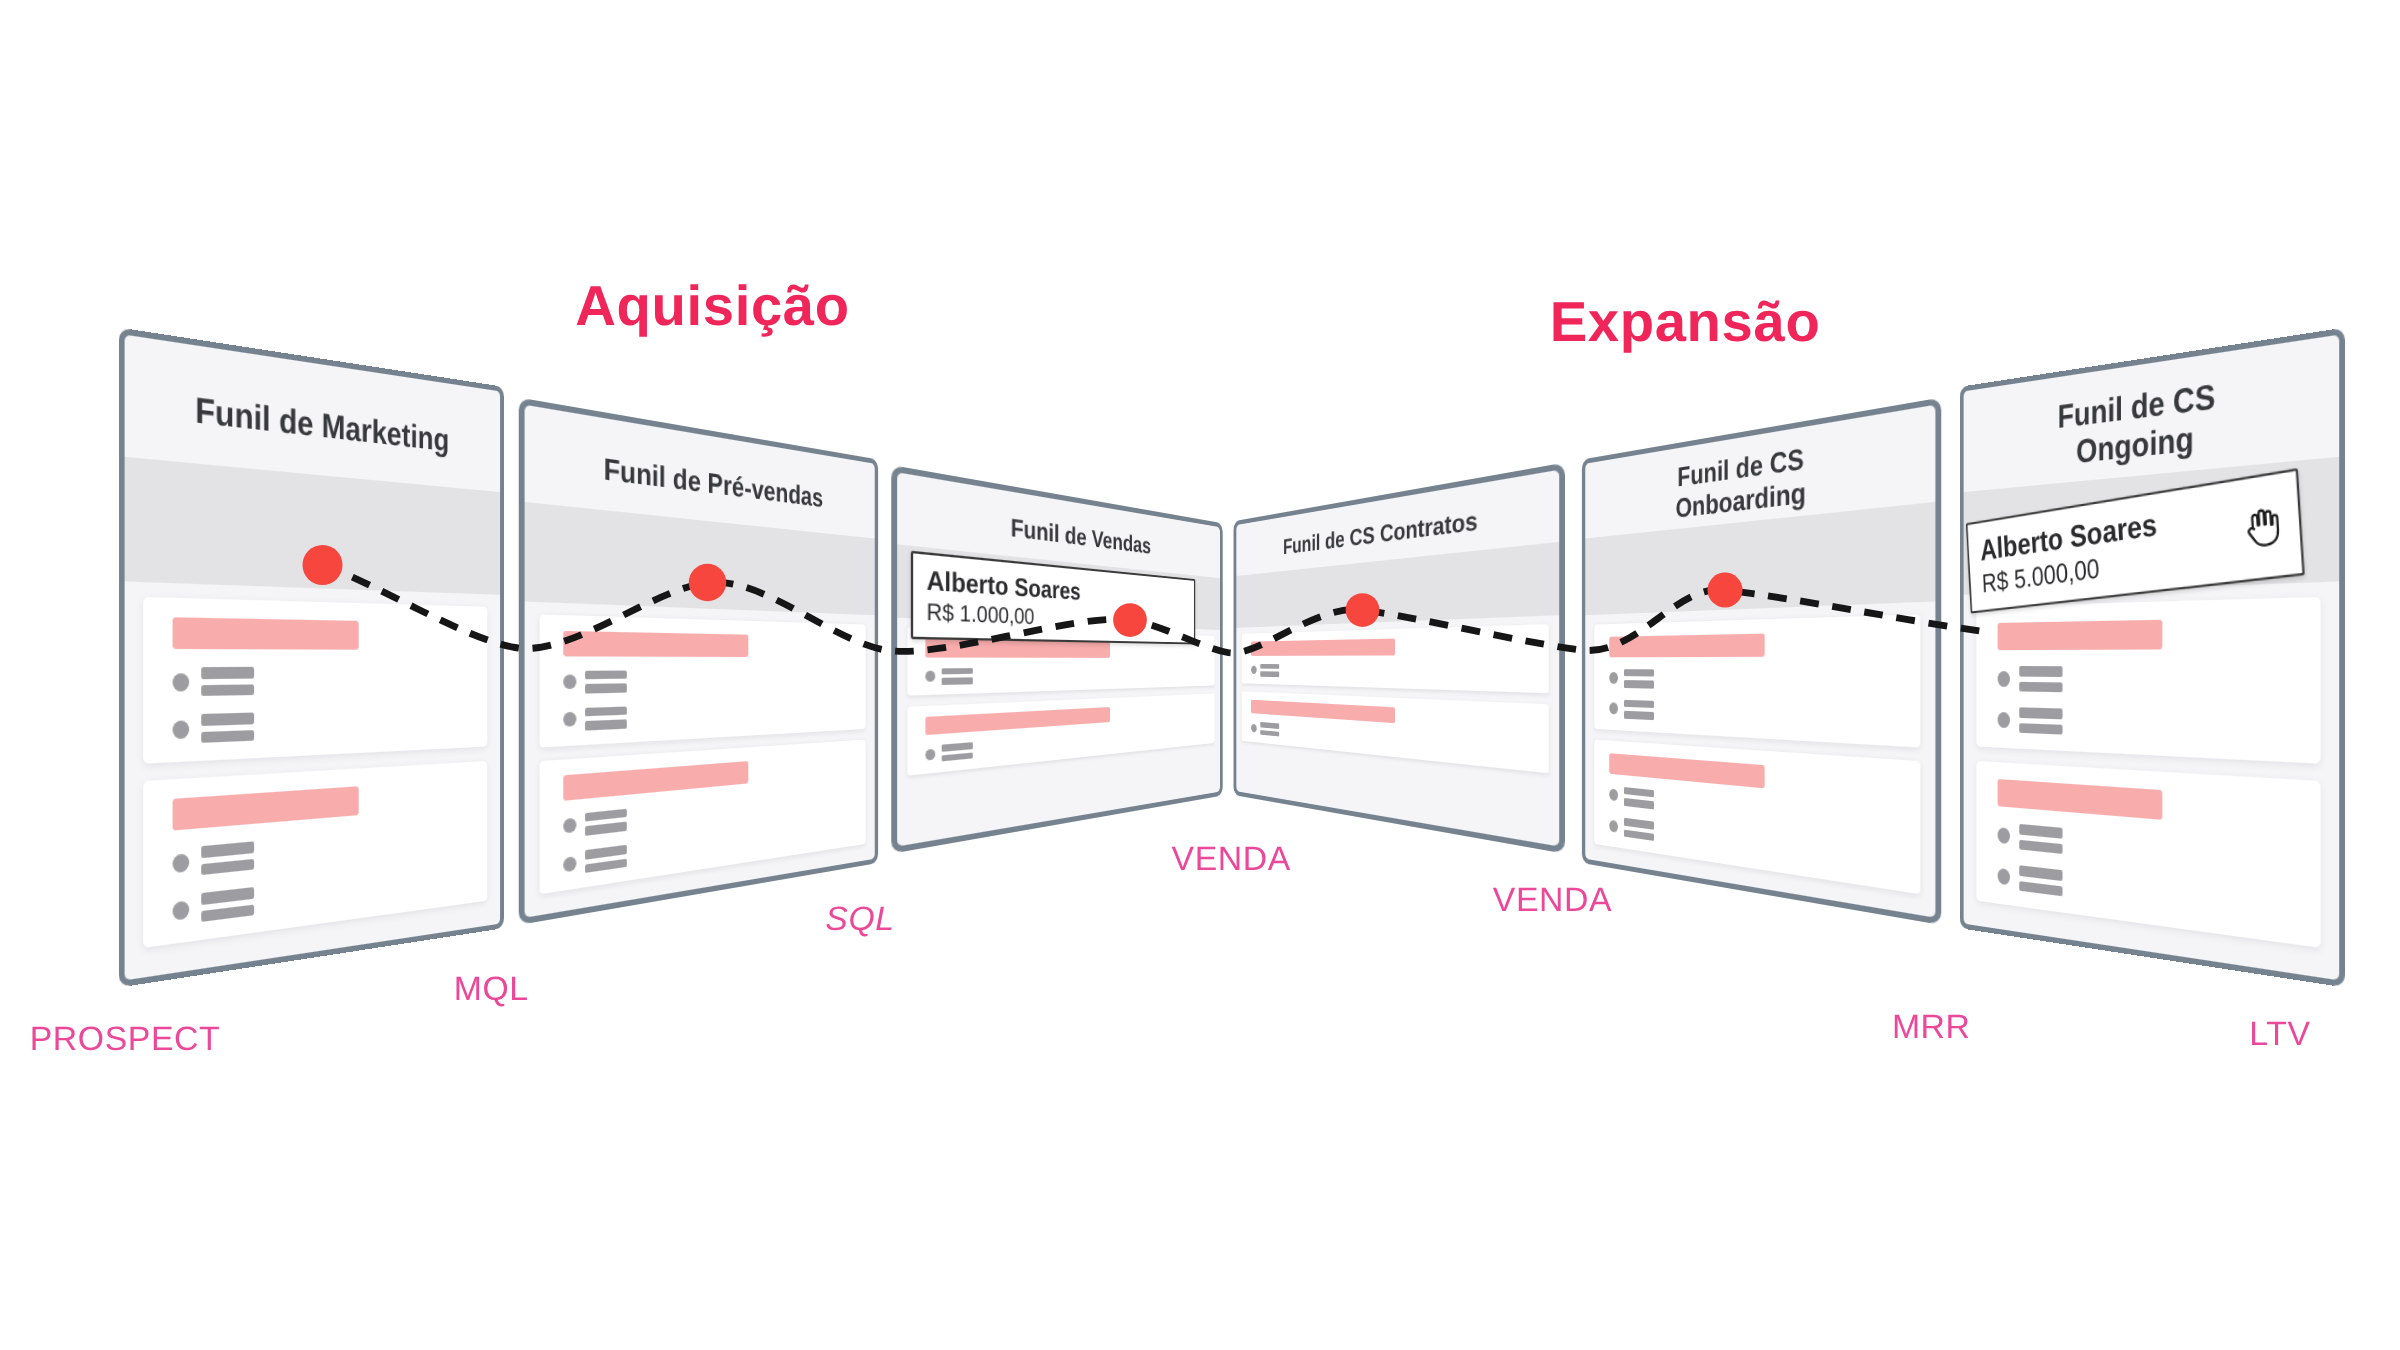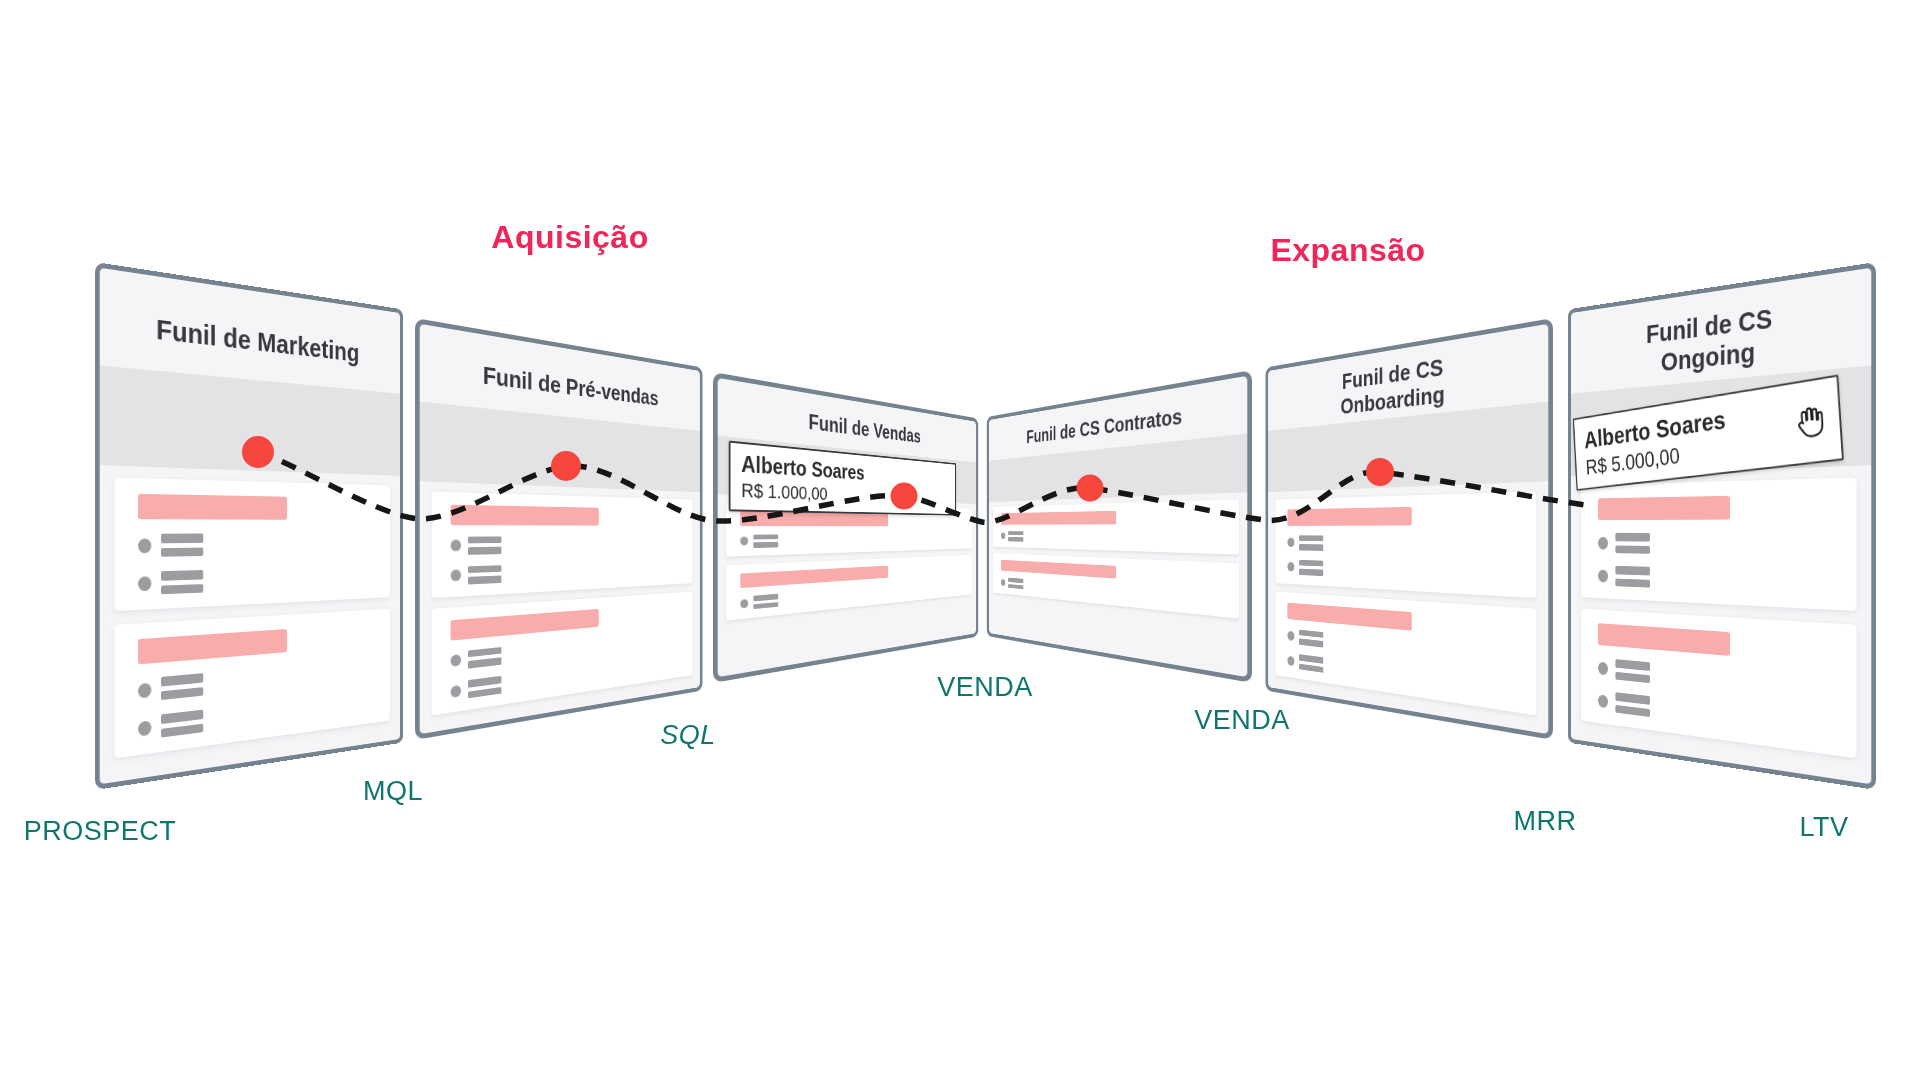--- a/index.html
+++ b/index.html
@@ -1,26 +1,26 @@
 <!DOCTYPE html>
 <html><head>
 <meta charset="utf-8">
 <style>
   html,body{margin:0;padding:0;background:#ffffff;}
   body{font-family:"Liberation Sans","DejaVu Sans",sans-serif;}
   .stage{position:relative;width:1920px;height:1080px;overflow:hidden;background:#fff;}
 
   
-  .section-label{position:absolute;transform:translateX(-50%);font-size:32px;font-weight:700;
+  .section-label{position:absolute;transform:translateX(-50%);font-size:45px;font-weight:700;
     color:#F0265A;letter-spacing:.5px;white-space:nowrap;}
   .sec-aq{left:570px;top:219px;}
   .sec-ex{left:1348px;top:232px;}
 
   
-  .milestone{position:absolute;font-size:27px;font-weight:500;color:#0f766e;letter-spacing:.5px;
+  .milestone{position:absolute;font-size:27px;font-weight:500;color:#ec4899;letter-spacing:.5px;
     transform:translateX(-50%);white-space:nowrap;}
   .m-prospect{left:100px;top:816px;}
   .m-mql{left:393px;top:776px;}
   .m-sql{left:688px;top:720px;font-style:italic;}
   .m-venda{left:985px;top:672px;}
   .m-live{left:1242px;top:705px;}
   .m-mrr{left:1545px;top:763px;margin-top:43px;}
   .m-ltv{left:1824px;top:812px;}
 
   

